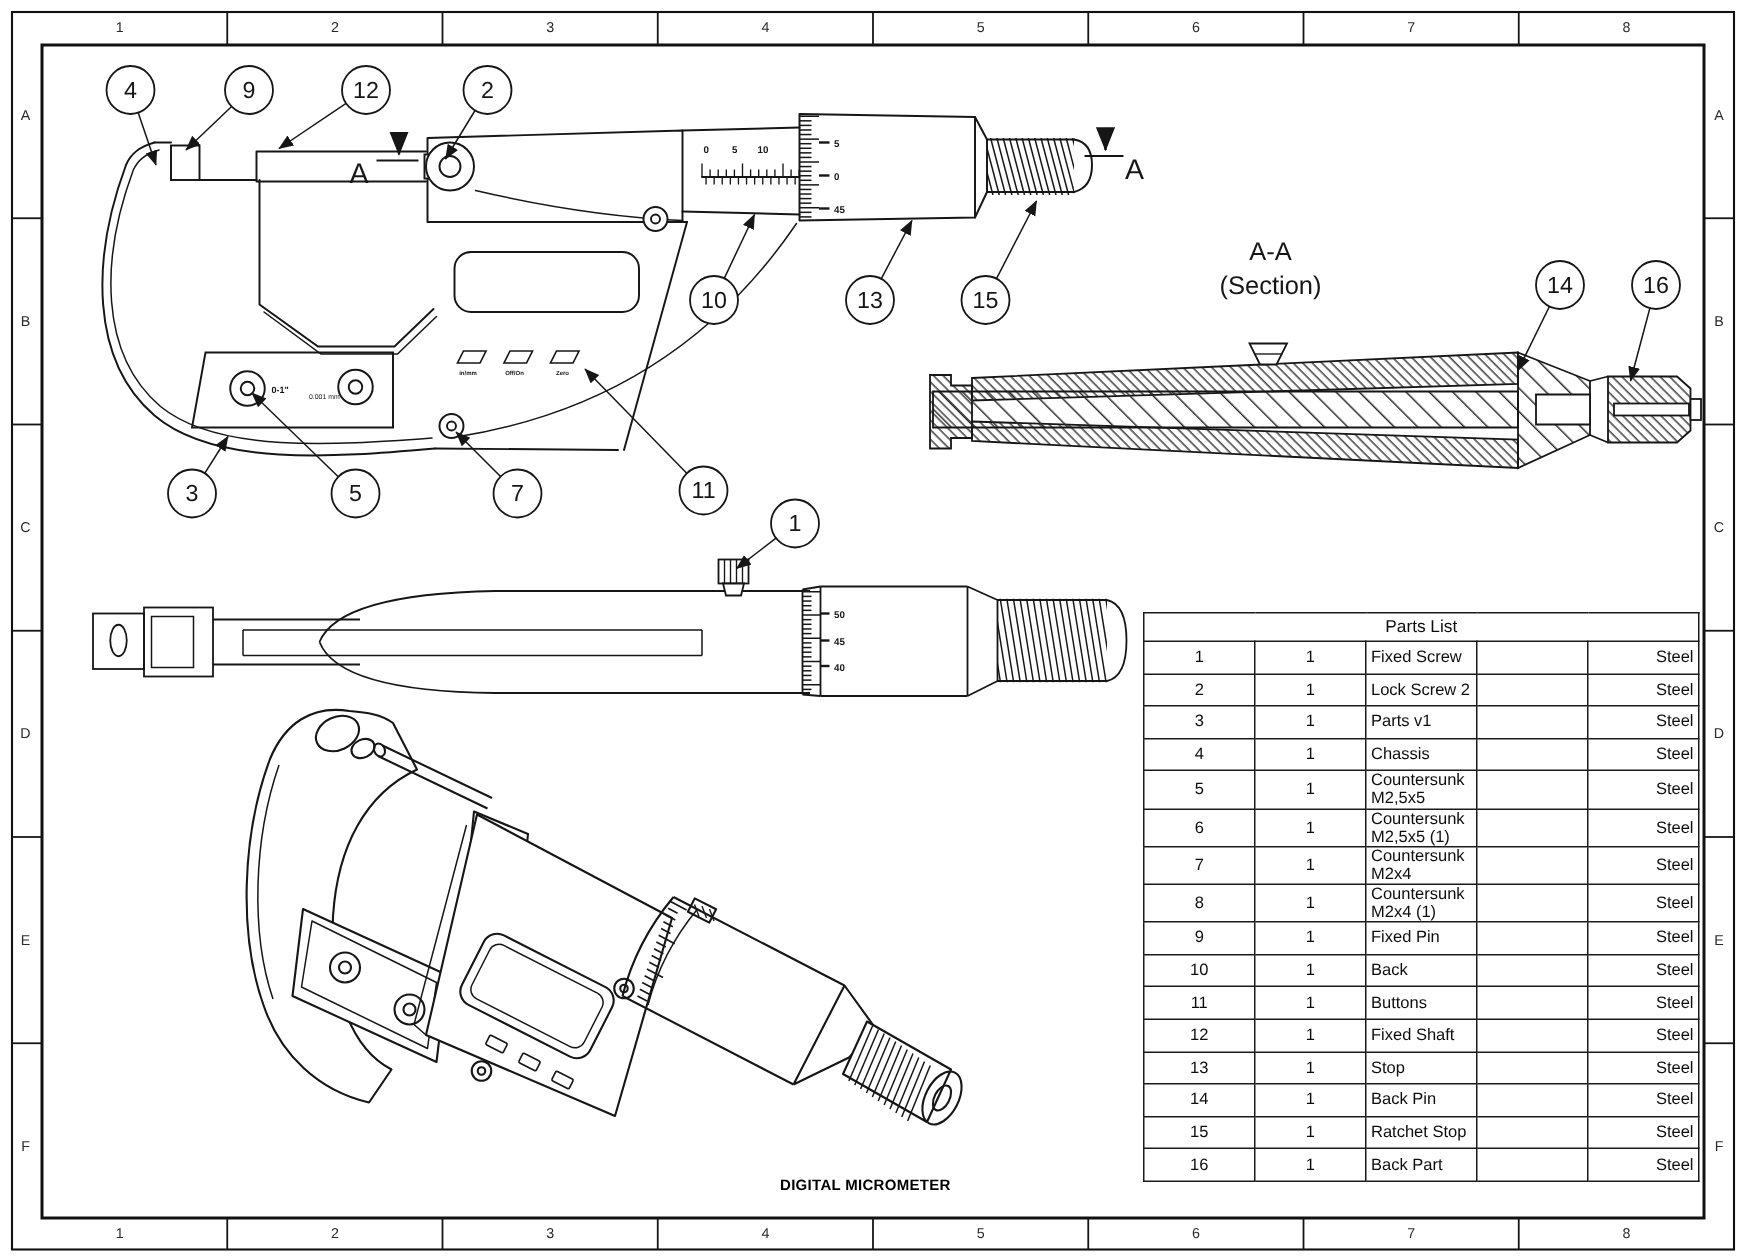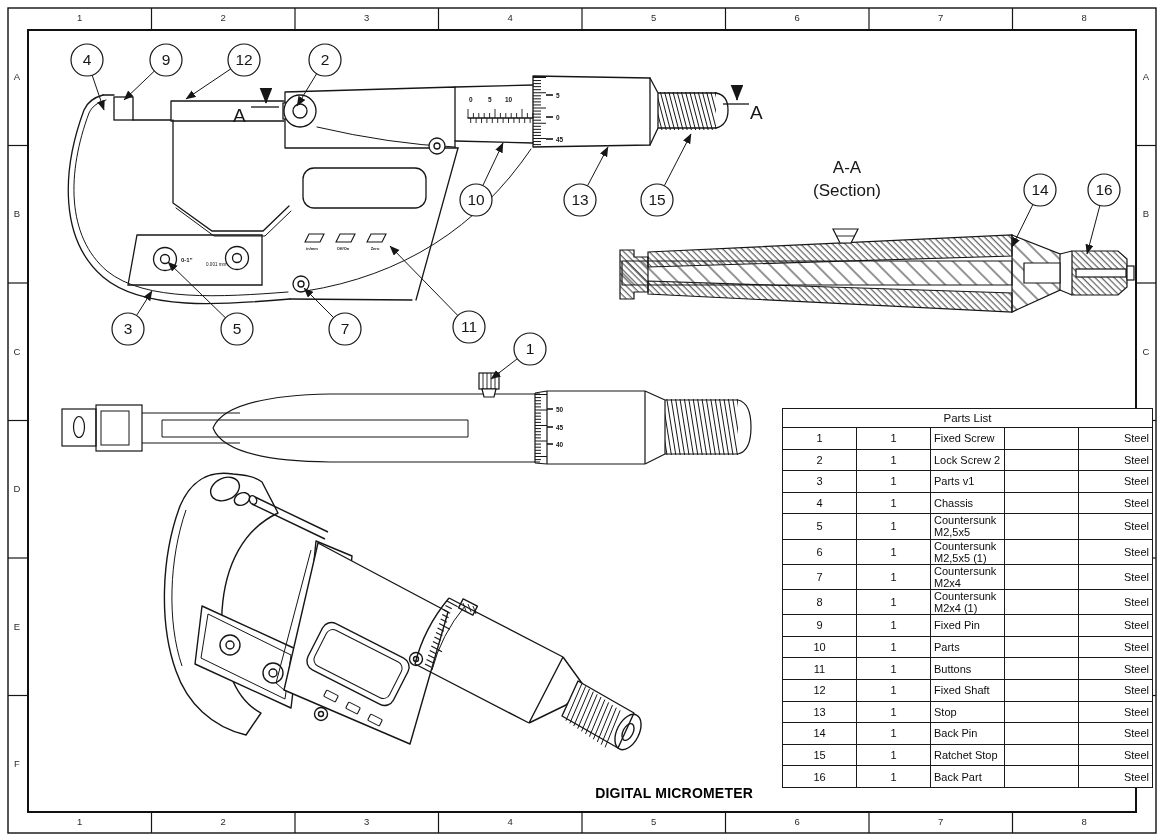--- a/index.html
+++ b/index.html
@@ -5,34 +5,34 @@
   html,body{margin:0;padding:0;background:#e8e8e8;}
   .stage{position:relative;width:1164px;height:840px;background:#ffffff;overflow:hidden;
          font-family:"Liberation Sans",sans-serif;}
   svg{position:absolute;left:0;top:0;font-family:"Liberation Sans",sans-serif;}
   svg text{fill:#161616;}
   .zone{font-size:9.5px;fill:#2b2b2b;}
   .balloon-t{font-size:15.5px;}
   .cutA{font-size:19px;}
   .secTitle{font-size:17px;}
   
-  .pl{position:absolute;left:782px;top:408px;width:371px;border-collapse:collapse;
+  .pl{position:absolute;left:762px;top:408px;width:371px;border-collapse:collapse;
       table-layout:fixed;font-size:11px;color:#0d0d0d;background:#fff;}
   .pl th,.pl td{border:1px solid #1a1a1a;padding:0 3px;overflow-wrap:anywhere;
       line-height:1.1;background:#fff;}
   .pl .pl-title{height:18px;text-align:center;font-weight:normal;font-size:11.5px;}
   .pl .pl-head th{height:33px;text-align:center;font-weight:normal;vertical-align:middle;}
   .pl td{height:20.6px;vertical-align:middle;}
   .c-item{width:33px;text-align:center;}
   .c-qty{width:36px;text-align:center;}
   .c-part{width:173px;text-align:left;}
   .c-desc{width:72px;}
   .c-mat{width:39px;text-align:right;}
-  .dwg-title{position:absolute;left:520px;top:785px;width:233px;text-align:right;
-      font-size:14px;font-weight:bold;color:#000;letter-spacing:.2px;}
+  .dwg-title{position:absolute;left:520px;top:785px;width:233px;
+      font-size:10px;font-weight:bold;color:#000;letter-spacing:.2px;}
 </style>
 </head>
 <body>
 
 <div class="stage">
 
 <svg width="1164" height="840" viewBox="0 0 1164 840">
   <defs>
     <marker id="arw" markerWidth="11" markerHeight="9" refX="9.5" refY="4" orient="auto">
       <path d="M0,0 L10,4 L0,8 Z" fill="#161616"></path>
@@ -564,21 +564,21 @@
         <tr>
           <td class="c-item">9</td>
           <td class="c-qty">1</td>
           <td class="c-part">Fixed Pin</td>
           <td class="c-desc"></td>
           <td class="c-mat">Steel</td>
         </tr>
         <tr>
           <td class="c-item">10</td>
           <td class="c-qty">1</td>
-          <td class="c-part">Parts</td>
+          <td class="c-part">Back</td>
           <td class="c-desc"></td>
           <td class="c-mat">Steel</td>
         </tr>
         <tr>
           <td class="c-item">11</td>
           <td class="c-qty">1</td>
           <td class="c-part">Buttons</td>
           <td class="c-desc"></td>
           <td class="c-mat">Steel</td>
         </tr>

